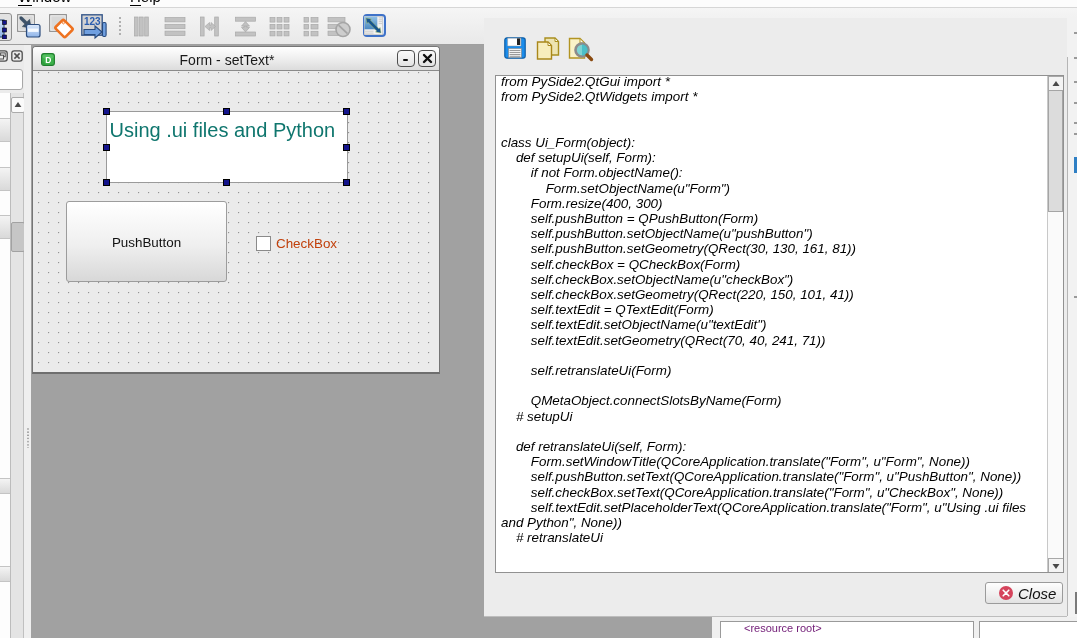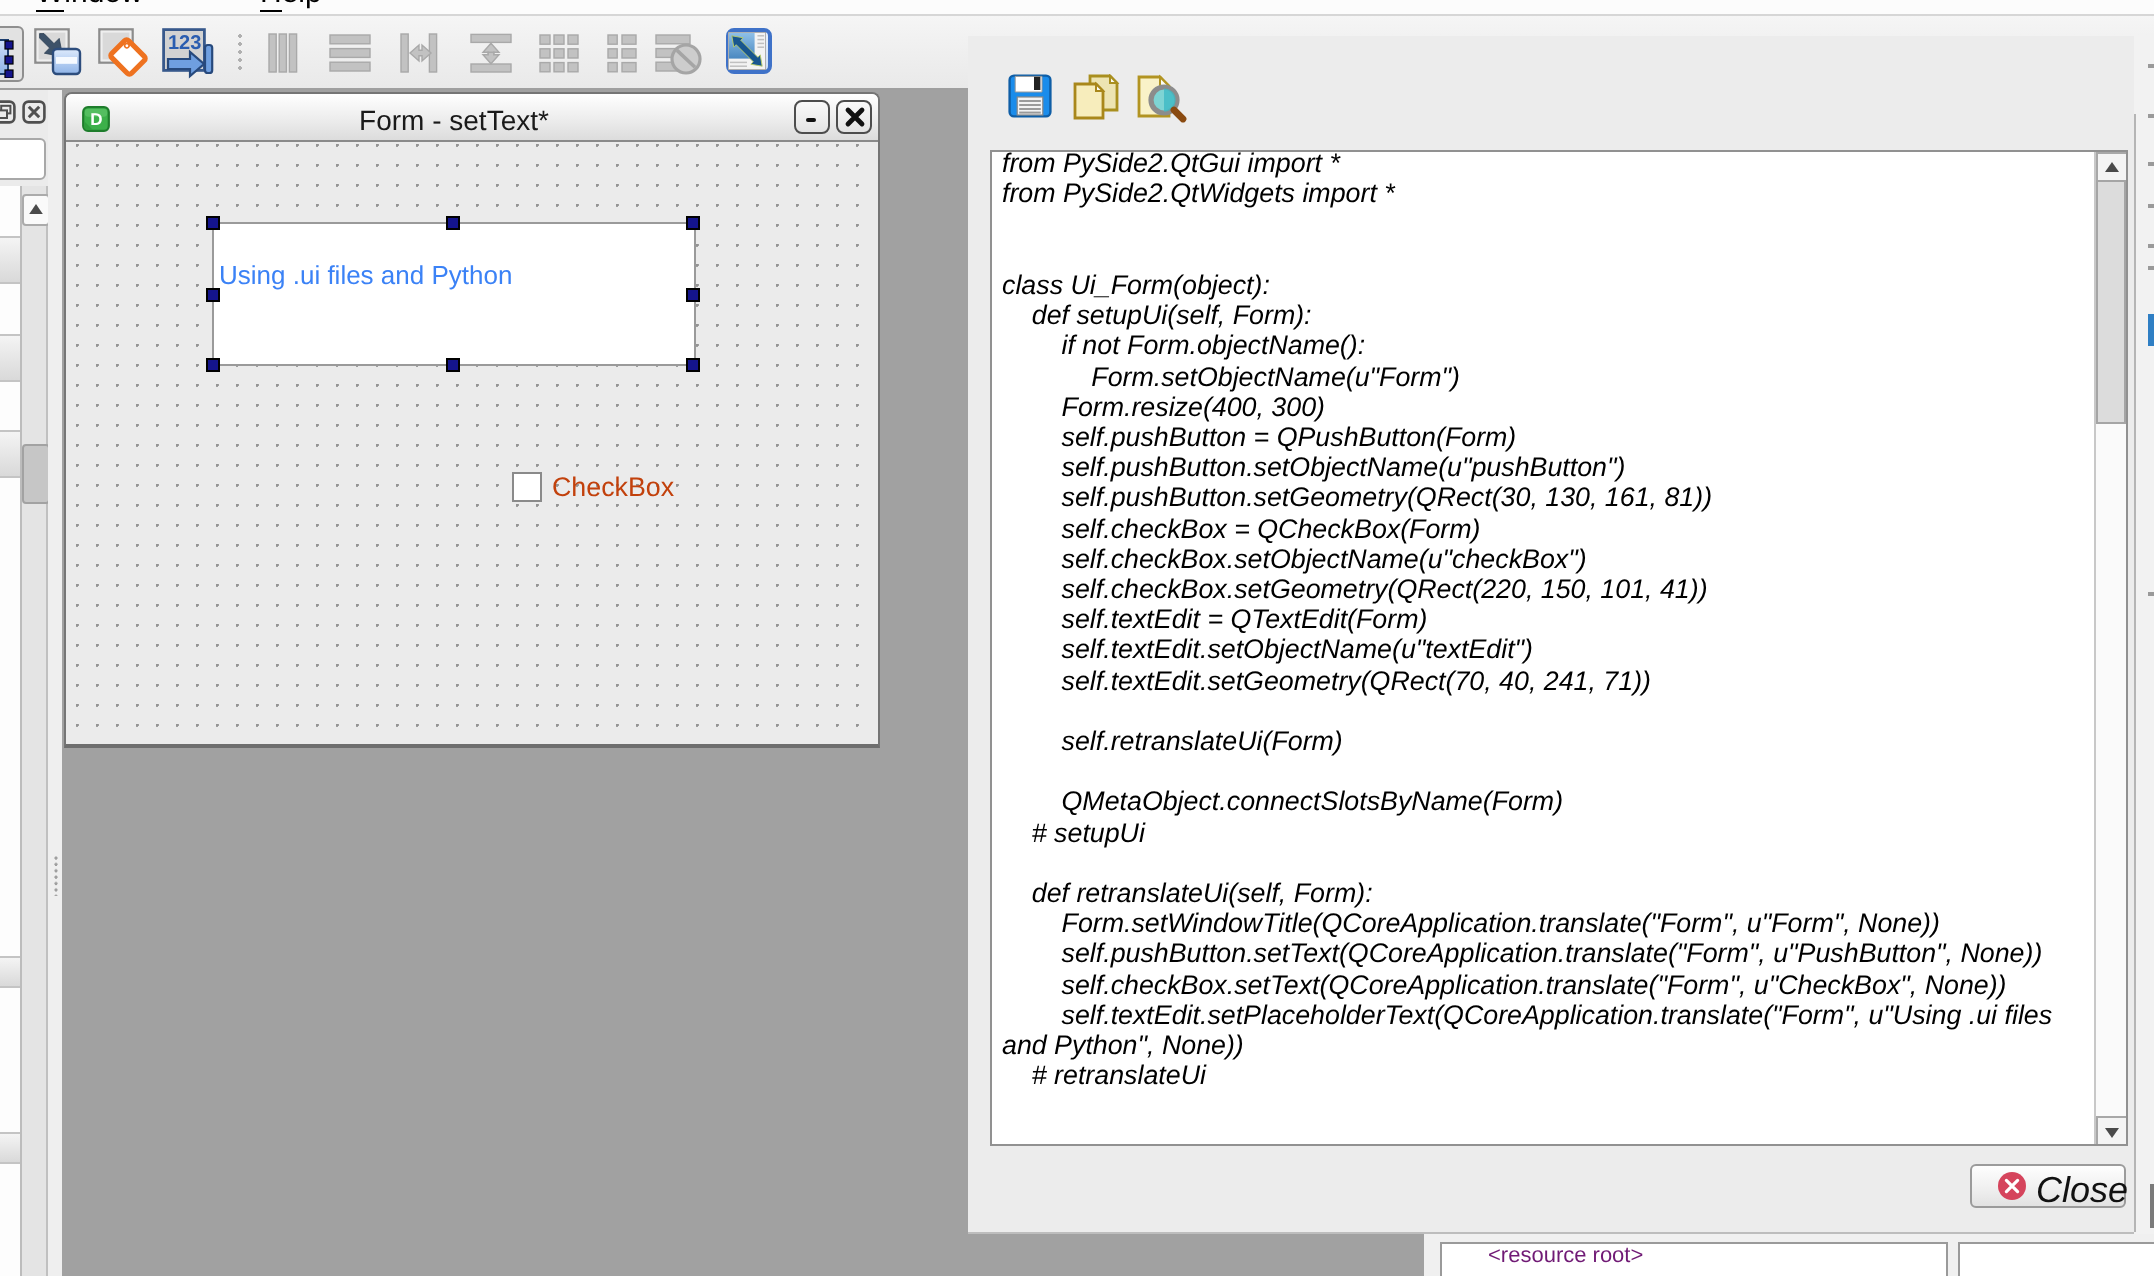--- a/index.html
+++ b/index.html
@@ -192,32 +192,35 @@
       <div class="abs" style="left:385px;top:3px;width:16px;height:15px;border:1.5px solid #4d4d4d;border-radius:4px;">
         <svg class="abs" style="left:2.5px;top:2px;" width="11" height="11" viewBox="0 0 11 11">
             <path d="M2 2 L9 9 M9 2 L2 9" stroke="#111" stroke-width="2.4" stroke-linecap="round"></path>
           </svg>
       </div>
     </div>
 
     <div class="abs" style="left:1px;top:24px;width:404px;height:301px;background-color:#ebebeb;background-image:radial-gradient(circle at 0.5px 0.5px,#949494 0.75px,rgba(0,0,0,0) 1.05px);background-size:10px 10px;background-position:4px 1px;"></div>
 
     <div class="abs" style="left:73px;top:64px;width:240px;height:70px;background:#fff;border:1px solid #9a9a9a;">
-      <div class="abs" style="left:2.5px;top:18px;font-size:13px;color:#3b82f6;">Using .ui files and Python</div>
+      <div class="abs" style="left:2.5px;top:7px;font-size:20px;color:#0f766e;">Using .ui files and Python</div>
     </div>
 
     <div class="hdl abs" style="left:70px;top:61px;"></div>
     <div class="hdl abs" style="left:190px;top:61px;"></div>
     <div class="hdl abs" style="left:310px;top:61px;"></div>
     <div class="hdl abs" style="left:70px;top:97px;"></div>
     <div class="hdl abs" style="left:310px;top:97px;"></div>
     <div class="hdl abs" style="left:70px;top:132px;"></div>
     <div class="hdl abs" style="left:190px;top:132px;"></div>
     <div class="hdl abs" style="left:310px;top:132px;"></div>
 
+    <div class="abs" style="left:33px;top:154px;width:159px;height:79px;background:linear-gradient(#ffffff,#efefef 55%,#d8d8d8);border:1px solid #9c9c9c;border-radius:3px;text-align:center;">
+      <div style="margin-top:33px;font-size:13.4px;color:#111;">PushButton</div>
+    </div>
 
     <div class="abs" style="left:223px;top:189px;width:13px;height:13px;background:#fff;border:1px solid #8a8a8a;"></div>
     <div class="abs" style="left:243px;top:189px;font-size:13.4px;color:#c2410c;">CheckBox</div>
   </div>
 
   <div id="rightstrip" class="abs" style="left:1067px;top:18px;width:10px;height:620px;background:#f2f2f2;">
     <div class="abs" style="left:0;top:39px;width:1px;height:559px;background:#b5b5b5;"></div>
     <div class="abs" style="left:7px;top:14px;width:3px;height:2px;background:#9a9a9a;"></div>
     <div class="abs" style="left:7px;top:39px;width:3px;height:2px;background:#9a9a9a;"></div>
     <div class="abs" style="left:7px;top:63px;width:3px;height:2px;background:#9a9a9a;"></div>
@@ -305,21 +308,21 @@
             </svg>
         </div>
       </div>
     </div>
 
     <div class="abs" style="left:501px;top:564px;width:76px;height:20px;background:linear-gradient(#fefefe,#f0f0f0 55%,#e2e2e2);border:1px solid #9b9b9b;border-radius:3px;">
       <svg class="abs" style="left:13px;top:3px;" width="14" height="14" viewBox="0 0 14 14">
         <circle cx="7" cy="7" r="7" fill="#d5445c"></circle>
         <path d="M4.2 4.2 L9.8 9.8 M9.8 4.2 L4.2 9.8" stroke="#fff" stroke-width="1.6" stroke-linecap="round"></path>
       </svg>
-      <div class="abs" style="left:32px;top:2px;font-size:18px;color:#111;">Close</div>
+      <div class="abs" style="left:32px;top:2px;font-size:15px;color:#111;">Close</div>
     </div>
   </div>
 
   <div id="respanel" class="abs" style="left:712px;top:617px;width:365px;height:21px;background:#f0f0f0;">
     <div class="abs" style="left:8px;top:4px;width:252px;height:20px;background:#fff;border:1px solid #9a9a9a;">
       <div class="abs" style="left:23px;top:0px;font-size:11px;color:#701a75;">&lt;resource root&gt;</div>
     </div>
     <div class="abs" style="left:267px;top:4px;width:101px;height:20px;background:#fff;border:1px solid #9a9a9a;"></div>
   </div>
 

